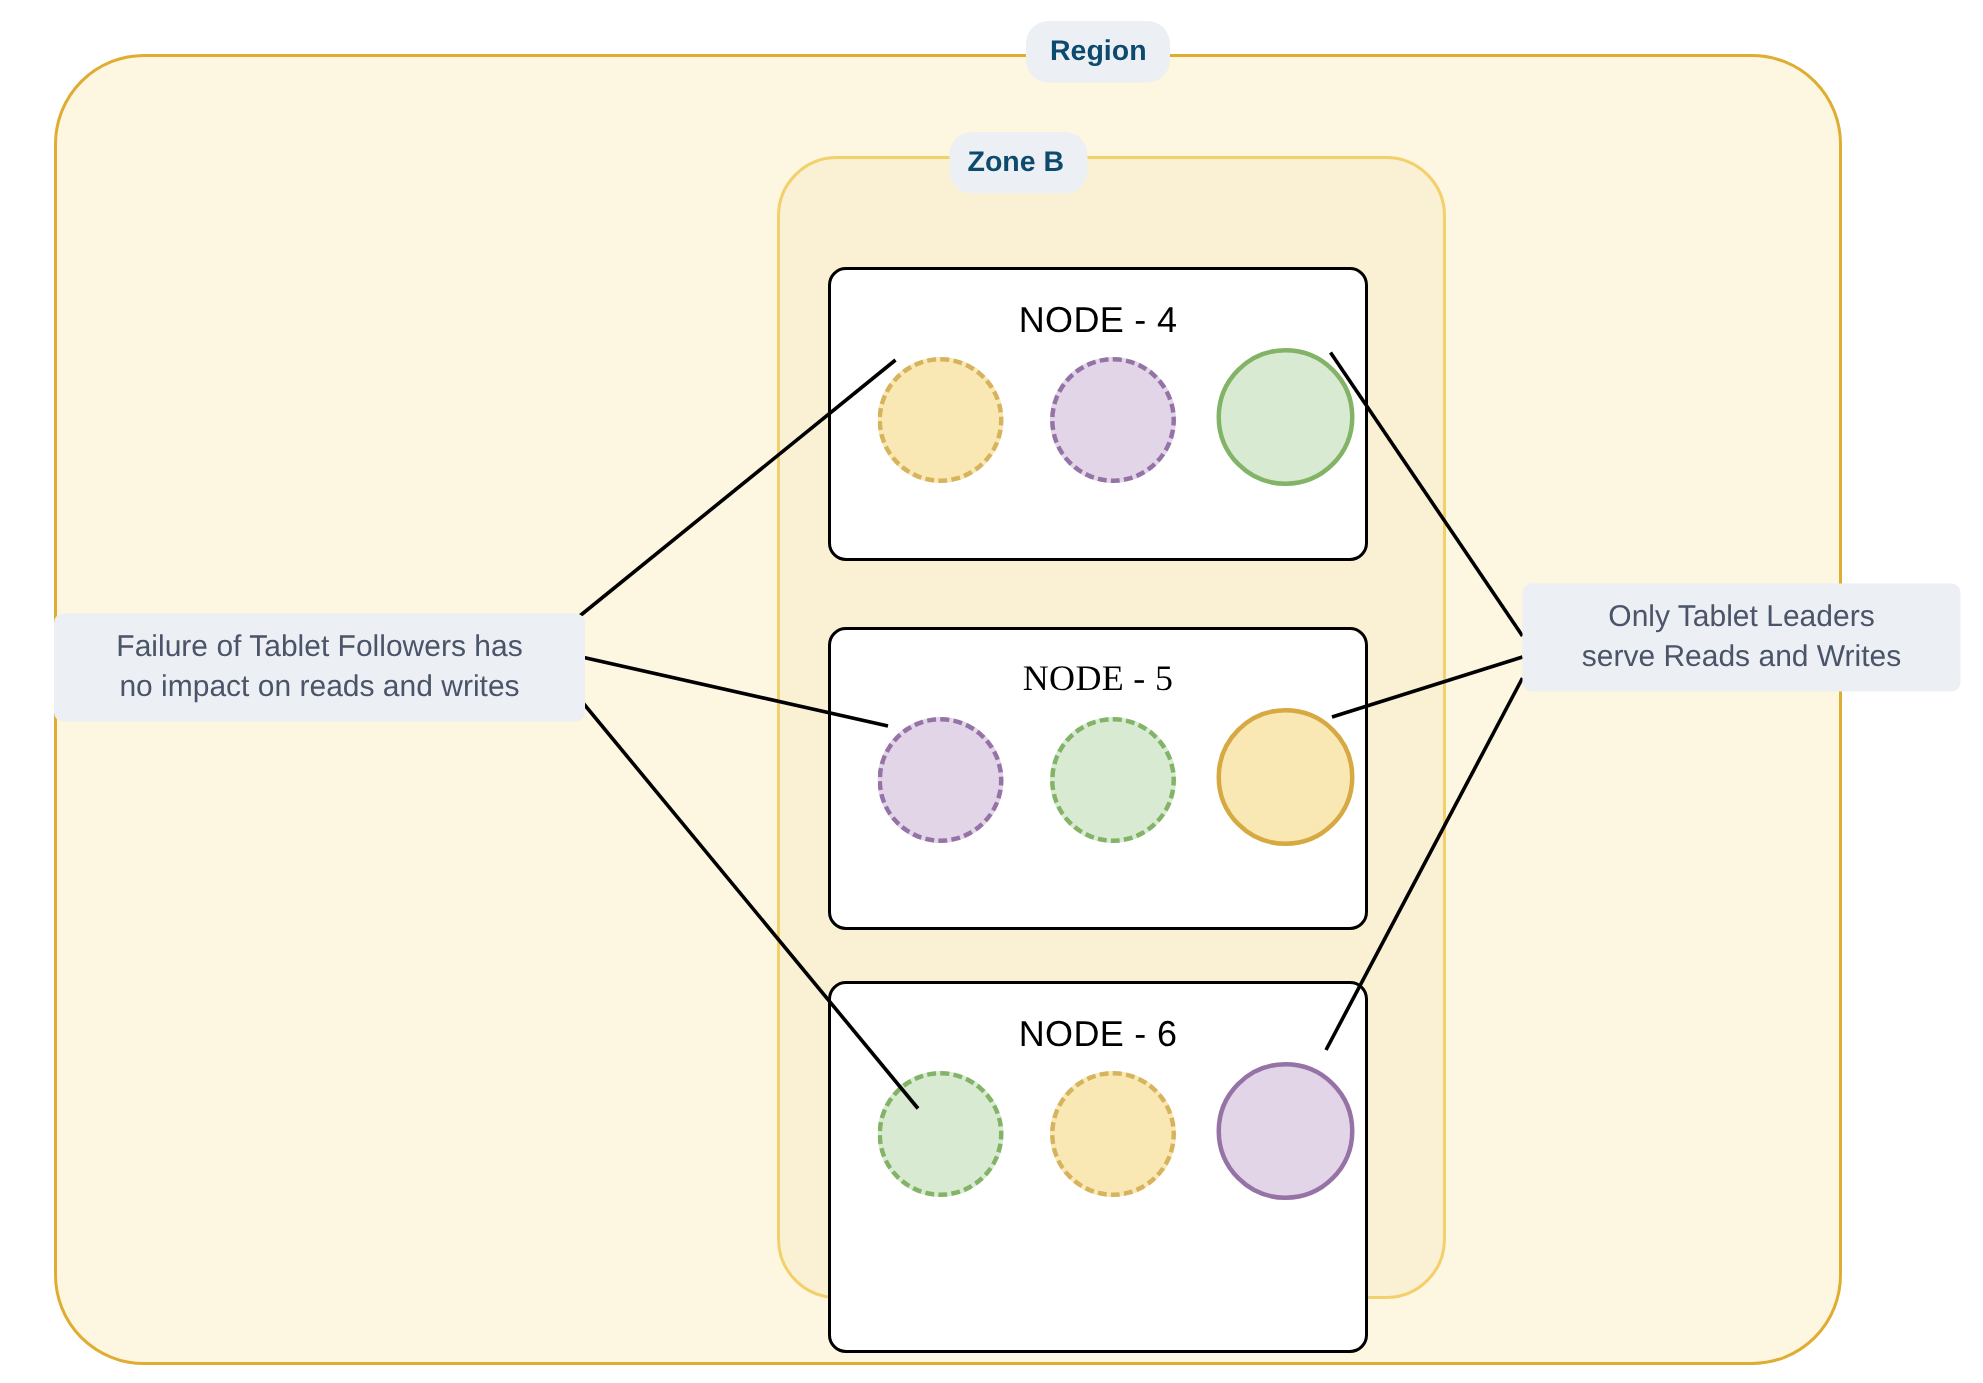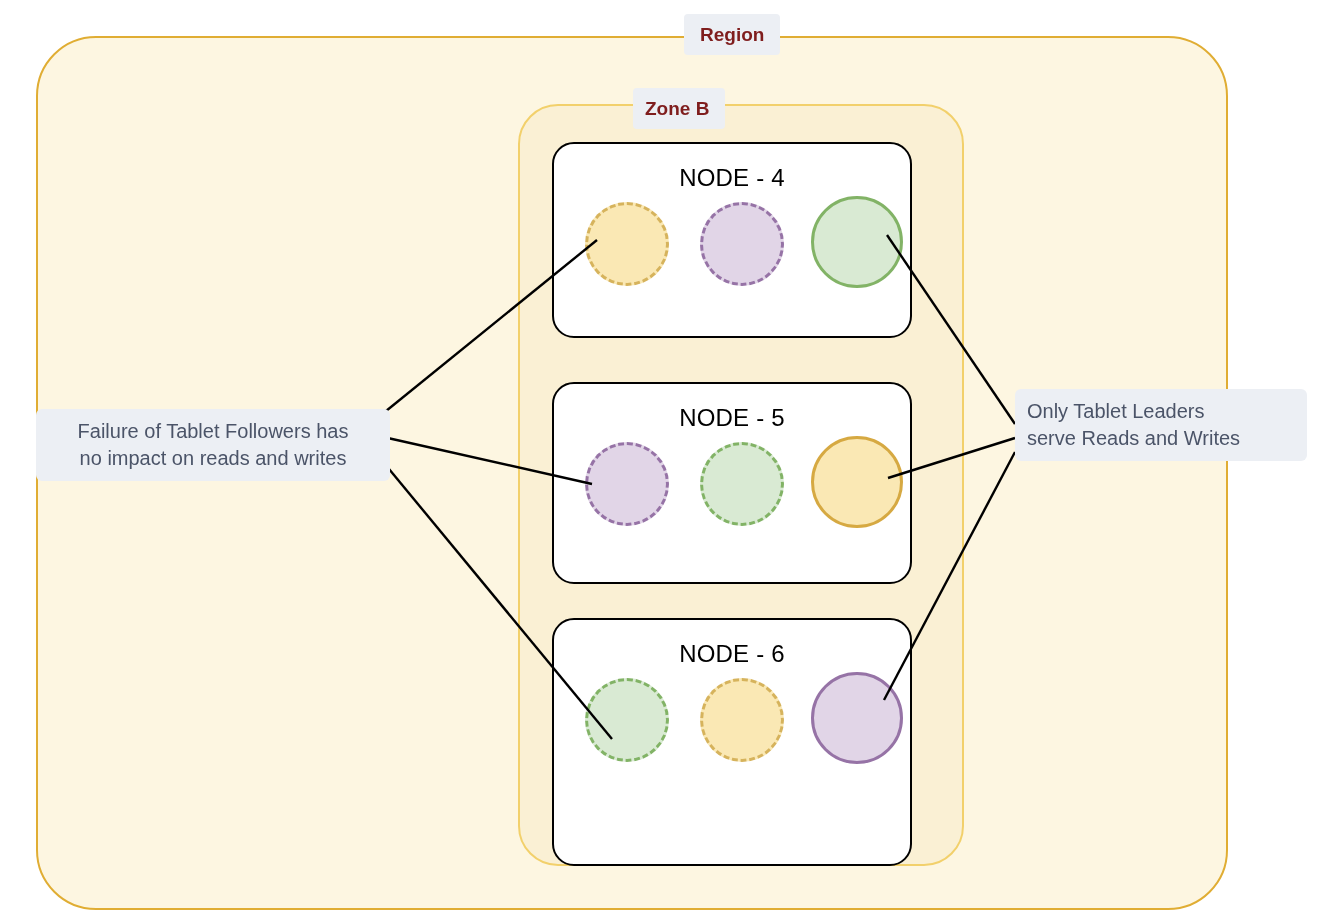--- a/index.html
+++ b/index.html
@@ -45,45 +45,46 @@
     box-sizing: border-box;
     background: #faf0d4;
     border: 2px solid #f2d06b;
     border-radius: 40px;
   }
 
   
   .group-chip {
     position: absolute;
     background: #eceff4;
-    color: #7f1d1d;
+    color: #0c4a6e;
     font-weight: bold;
     font-size: 19px;
     line-height: 1;
     padding: 11px 16px;
-    border-radius: 4px;
+    border-radius: 15px;
     white-space: nowrap;
     z-index: 30;
   }
   .chip-region { left: 684px; top: 14px; }
   .chip-zone   { left: 633px; top: 88px; padding-left: 12px; }
 
   
   .node-box {
     position: absolute;
     left: 552px;
     width: 360px;
     box-sizing: border-box;
     background: #ffffff;
     border: 2px solid #000000;
-    border-radius: 22px;
+    border-radius: 12px;
     z-index: 10;
+    margin-top: 36px;
   }
   .node-1 { top: 142px; height: 196px; }
-  .node-2 { top: 382px; height: 202px; }
+  .node-2 { top: 382px; height: 202px; font-family: Liberation Serif, serif; }
   .node-3 { top: 618px; height: 248px; }
 
   .node-title {
     position: absolute;
     left: 0;
     right: 0;
     top: 20px;
     text-align: center;
     font-size: 24px;
     color: #000000;
@@ -137,21 +138,21 @@
     background: #eceff4;
     color: #4b5468;
     font-size: 20px;
     line-height: 1.35;
     padding: 9px 12px;
     border-radius: 6px;
     white-space: pre-line;
     z-index: 40;
   }
   .callout-left  { left: 36px;  top: 409px; width: 330px; text-align: center; }
-  .callout-right { left: 1015px; top: 389px; width: 268px; }
+  .callout-right { left: 1015px; top: 389px; width: 268px; text-align: center; }
 </style>
 </head>
 <body>
 
 <div id="stage">
 
   <div class="region-box"></div>
 
   <div class="zone-box"></div>
 

